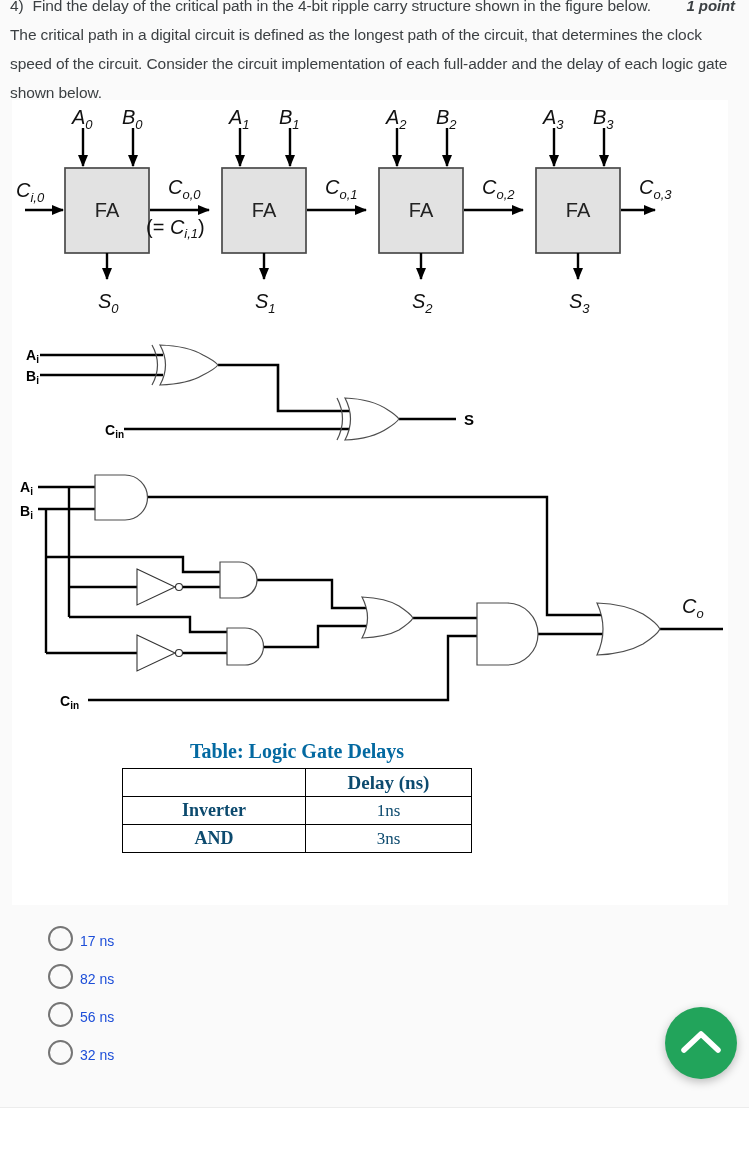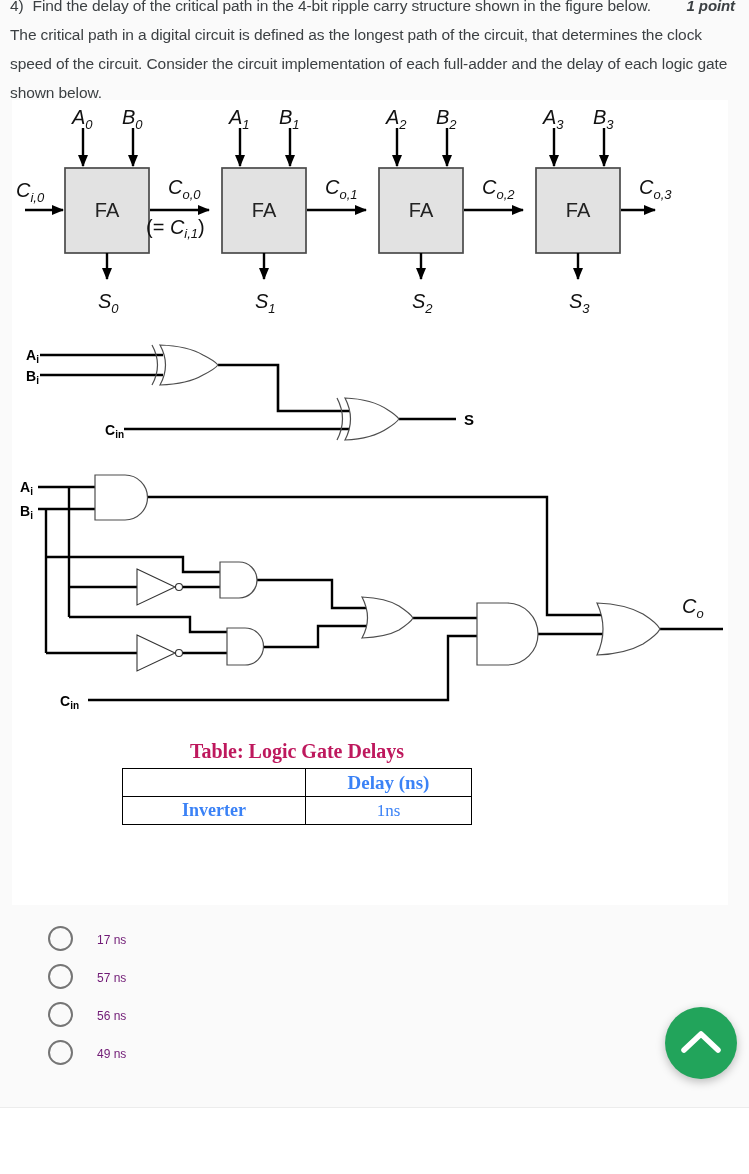--- a/index.html
+++ b/index.html
@@ -30,32 +30,32 @@
   .inv   { fill:#fff; stroke:#333; stroke-width:1.1; }
   .fa-box { fill:#e2e2e2; stroke:#4a4a4a; stroke-width:1.7; }
   .fig-lbl { font-family:"Liberation Sans",sans-serif; font-style:italic; font-size:20px; fill:#111; }
   .fig-sub { font-size:13px; }
   .fig-reg { font-style:normal; }
   .fa-txt  { font-family:"Liberation Sans",sans-serif; font-size:20px; fill:#222; }
   .g-lbl { font-family:"Liberation Sans",sans-serif; font-weight:bold; font-size:14px; fill:#000; }
   .g-sub { font-size:10px; font-weight:bold; }
   .s-lbl { font-family:"Liberation Sans",sans-serif; font-weight:bold; font-size:15px; fill:#000; }
   .table-section { position:absolute; left:122px; top:740px; width:350px; font-family:"Liberation Serif",serif; }
-  .table-title { text-align:center; font-weight:bold; font-size:20px; color:#be185d; margin-bottom:5px; }
+  .table-title { text-align:center; font-weight:bold; font-size:20px; color:#0369a1; margin-bottom:5px; }
   table.delays { border-collapse:collapse; width:350px; background:#fff; }
-  table.delays td { border:1.6px solid #000; text-align:center; height:25px; padding:1px 0; font-size:17px; color:#3b82f6; }
+  table.delays td { border:1.6px solid #000; text-align:center; height:25px; padding:1px 0; font-size:17px; color:#0c4a6e; }
   table.delays td.name { font-weight:bold; width:182px; font-size:18px;margin-top:48px; }
   table.delays td.head { font-weight:bold; font-size:19px; }
   .options { position:absolute; left:48px; top:926px; }
   .option-row { display:flex; align-items:flex-start; height:38px; cursor:pointer; }
   .radio {
     width:25px; height:25px; box-sizing:border-box; flex:none;
     border:2px solid #757575; border-radius:50%; background:transparent;
   }
-  .option-label { margin-left:24px; padding-top:7px; font-size:12px; color:#701a75; }
+  .option-label { margin-left:7px; padding-top:7px; font-size:14px; color:#1d4ed8; }
   .fab {
     position:absolute; left:665px; top:1007px; width:72px; height:72px;
     border-radius:50%; background:#22a45b; box-shadow:0 3px 10px rgba(0,0,0,0.25);
     display:flex; align-items:center; justify-content:center; cursor:pointer;
   }
 </style>
 </head>
 <body>
 
 <div class="card">
@@ -198,40 +198,44 @@
     <table class="delays">
       <tbody>
           <tr>
         <td class="name"></td>
         <td class="val head">Delay (ns)</td>
       </tr>
       <tr>
         <td class="name">Inverter</td>
         <td class="val">1ns</td>
       </tr>
+      <tr>
+        <td class="name">AND</td>
+        <td class="val">3ns</td>
+      </tr>
     </tbody>
       </table>
   </div>
 
   <div class="options">
     <div class="option-row">
       <span class="radio"></span>
       <span class="option-label">17 ns</span>
     </div>
     <div class="option-row">
       <span class="radio"></span>
-      <span class="option-label">57 ns</span>
+      <span class="option-label">82 ns</span>
     </div>
     <div class="option-row">
       <span class="radio"></span>
       <span class="option-label">56 ns</span>
     </div>
     <div class="option-row">
       <span class="radio"></span>
-      <span class="option-label">49 ns</span>
+      <span class="option-label">32 ns</span>
     </div>
   </div>
 
 </div>
 
 <div class="fab">
   <svg width="72" height="72" viewBox="0 0 72 72">
     <polyline points="19,43 36,27 53,43" fill="none" stroke="#ffffff" stroke-width="5.5" stroke-linecap="round" stroke-linejoin="round"></polyline>
   </svg>
 </div>

